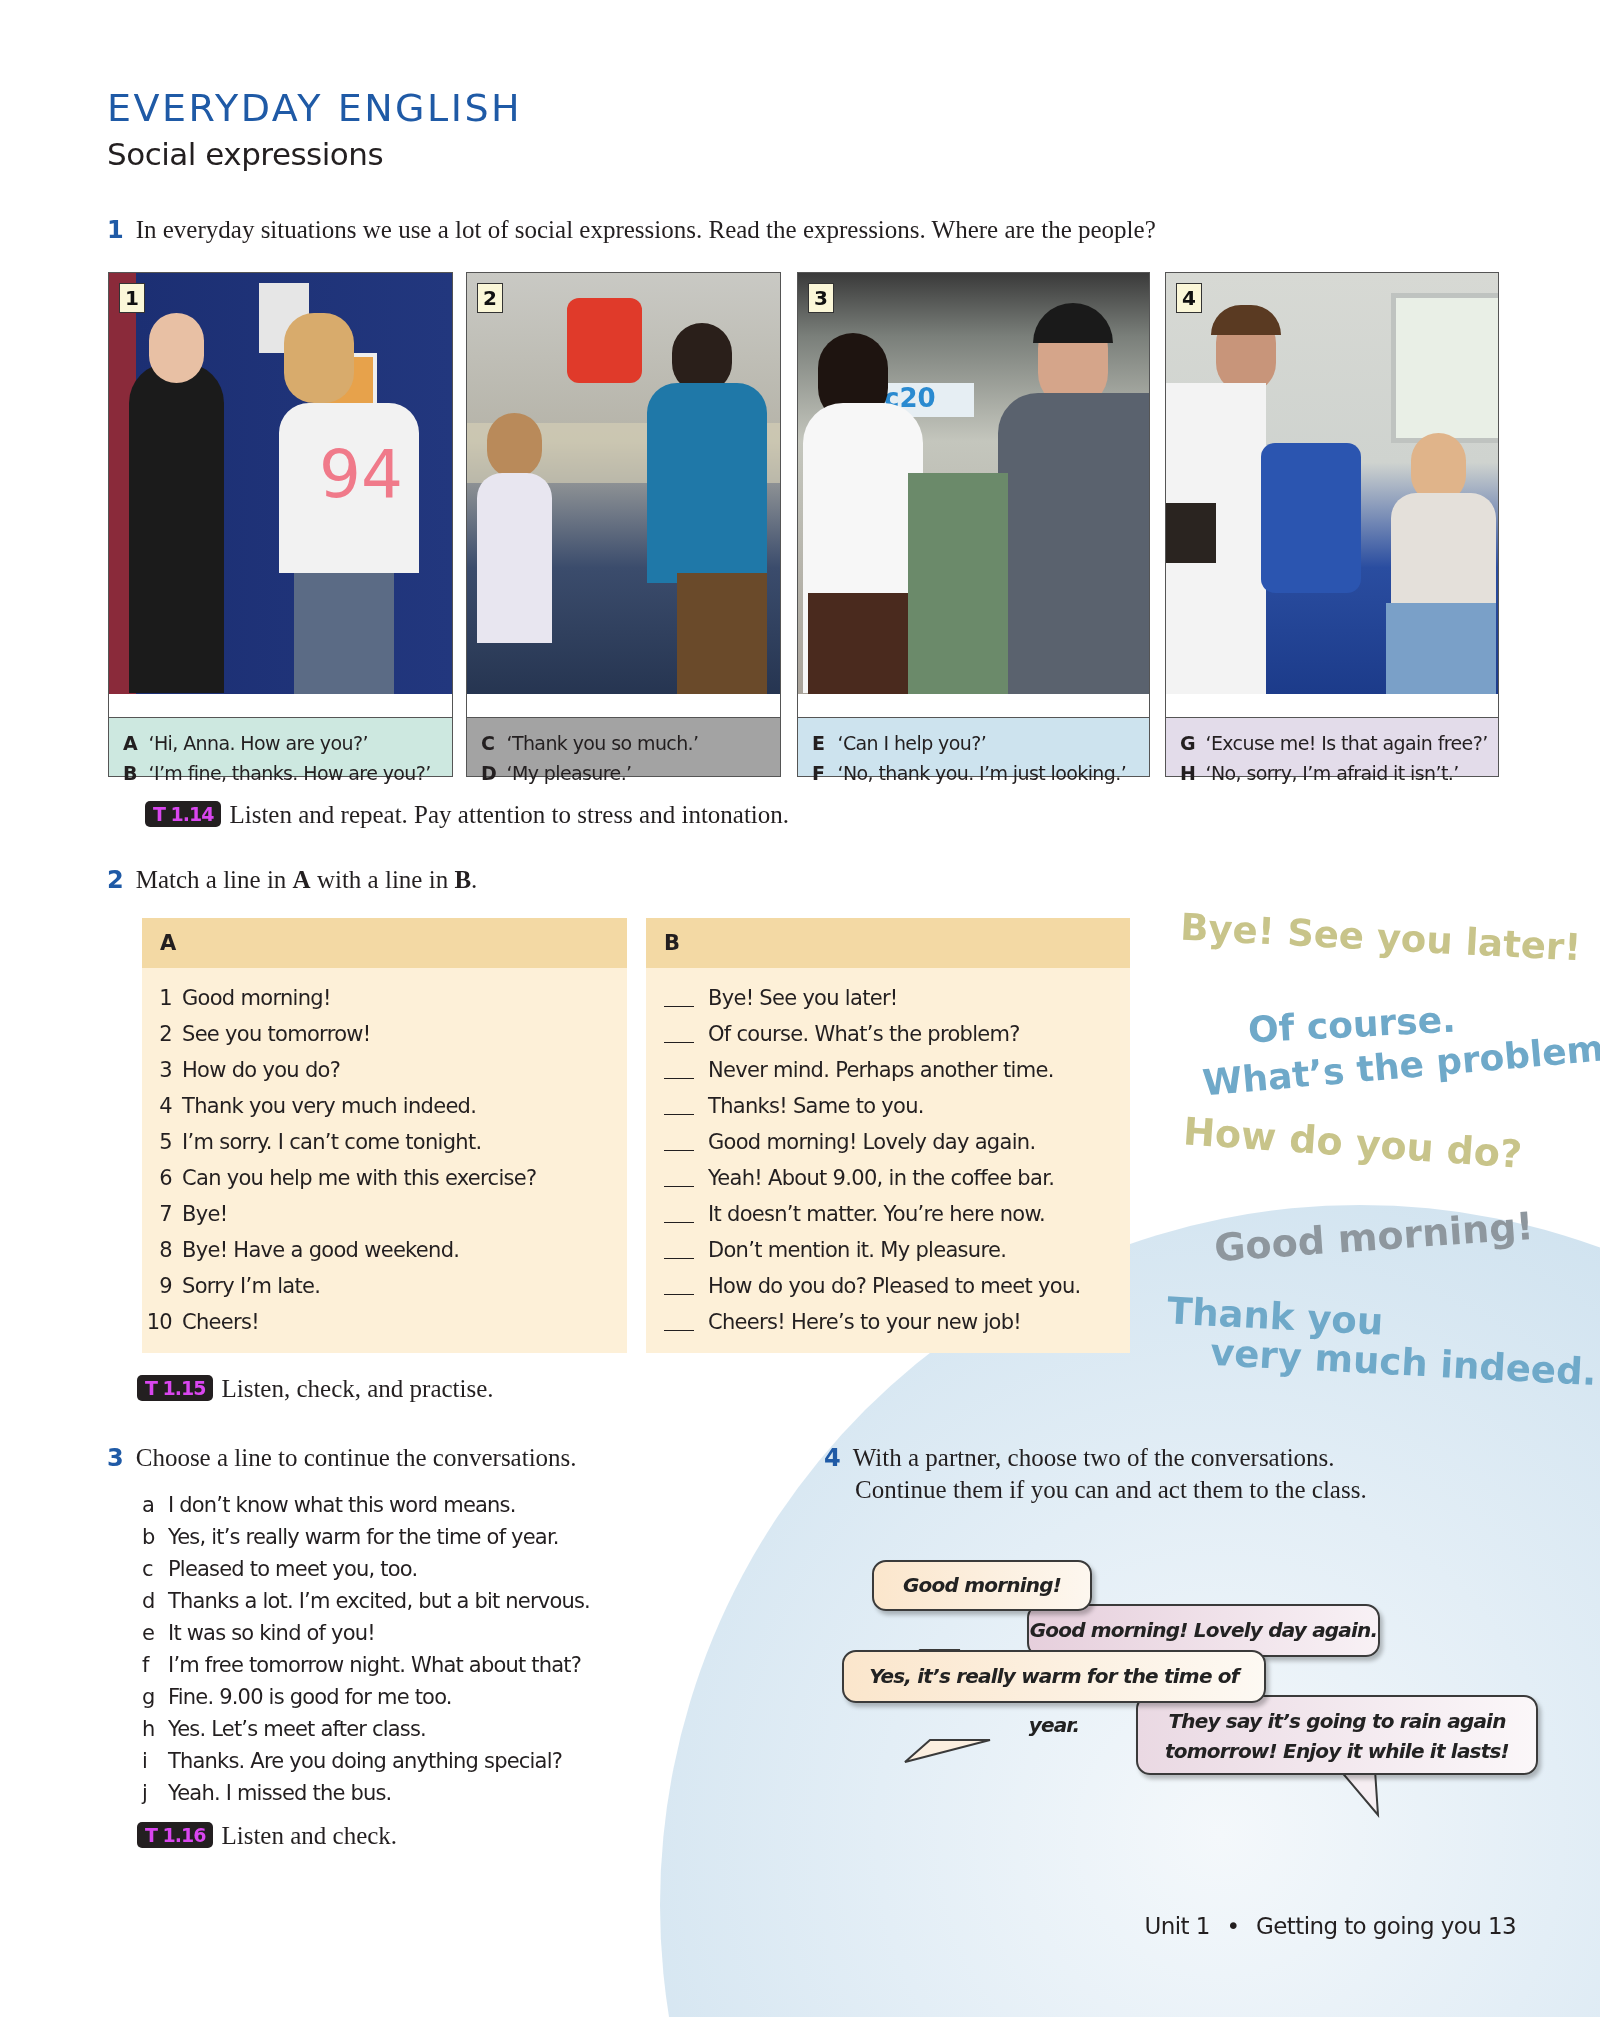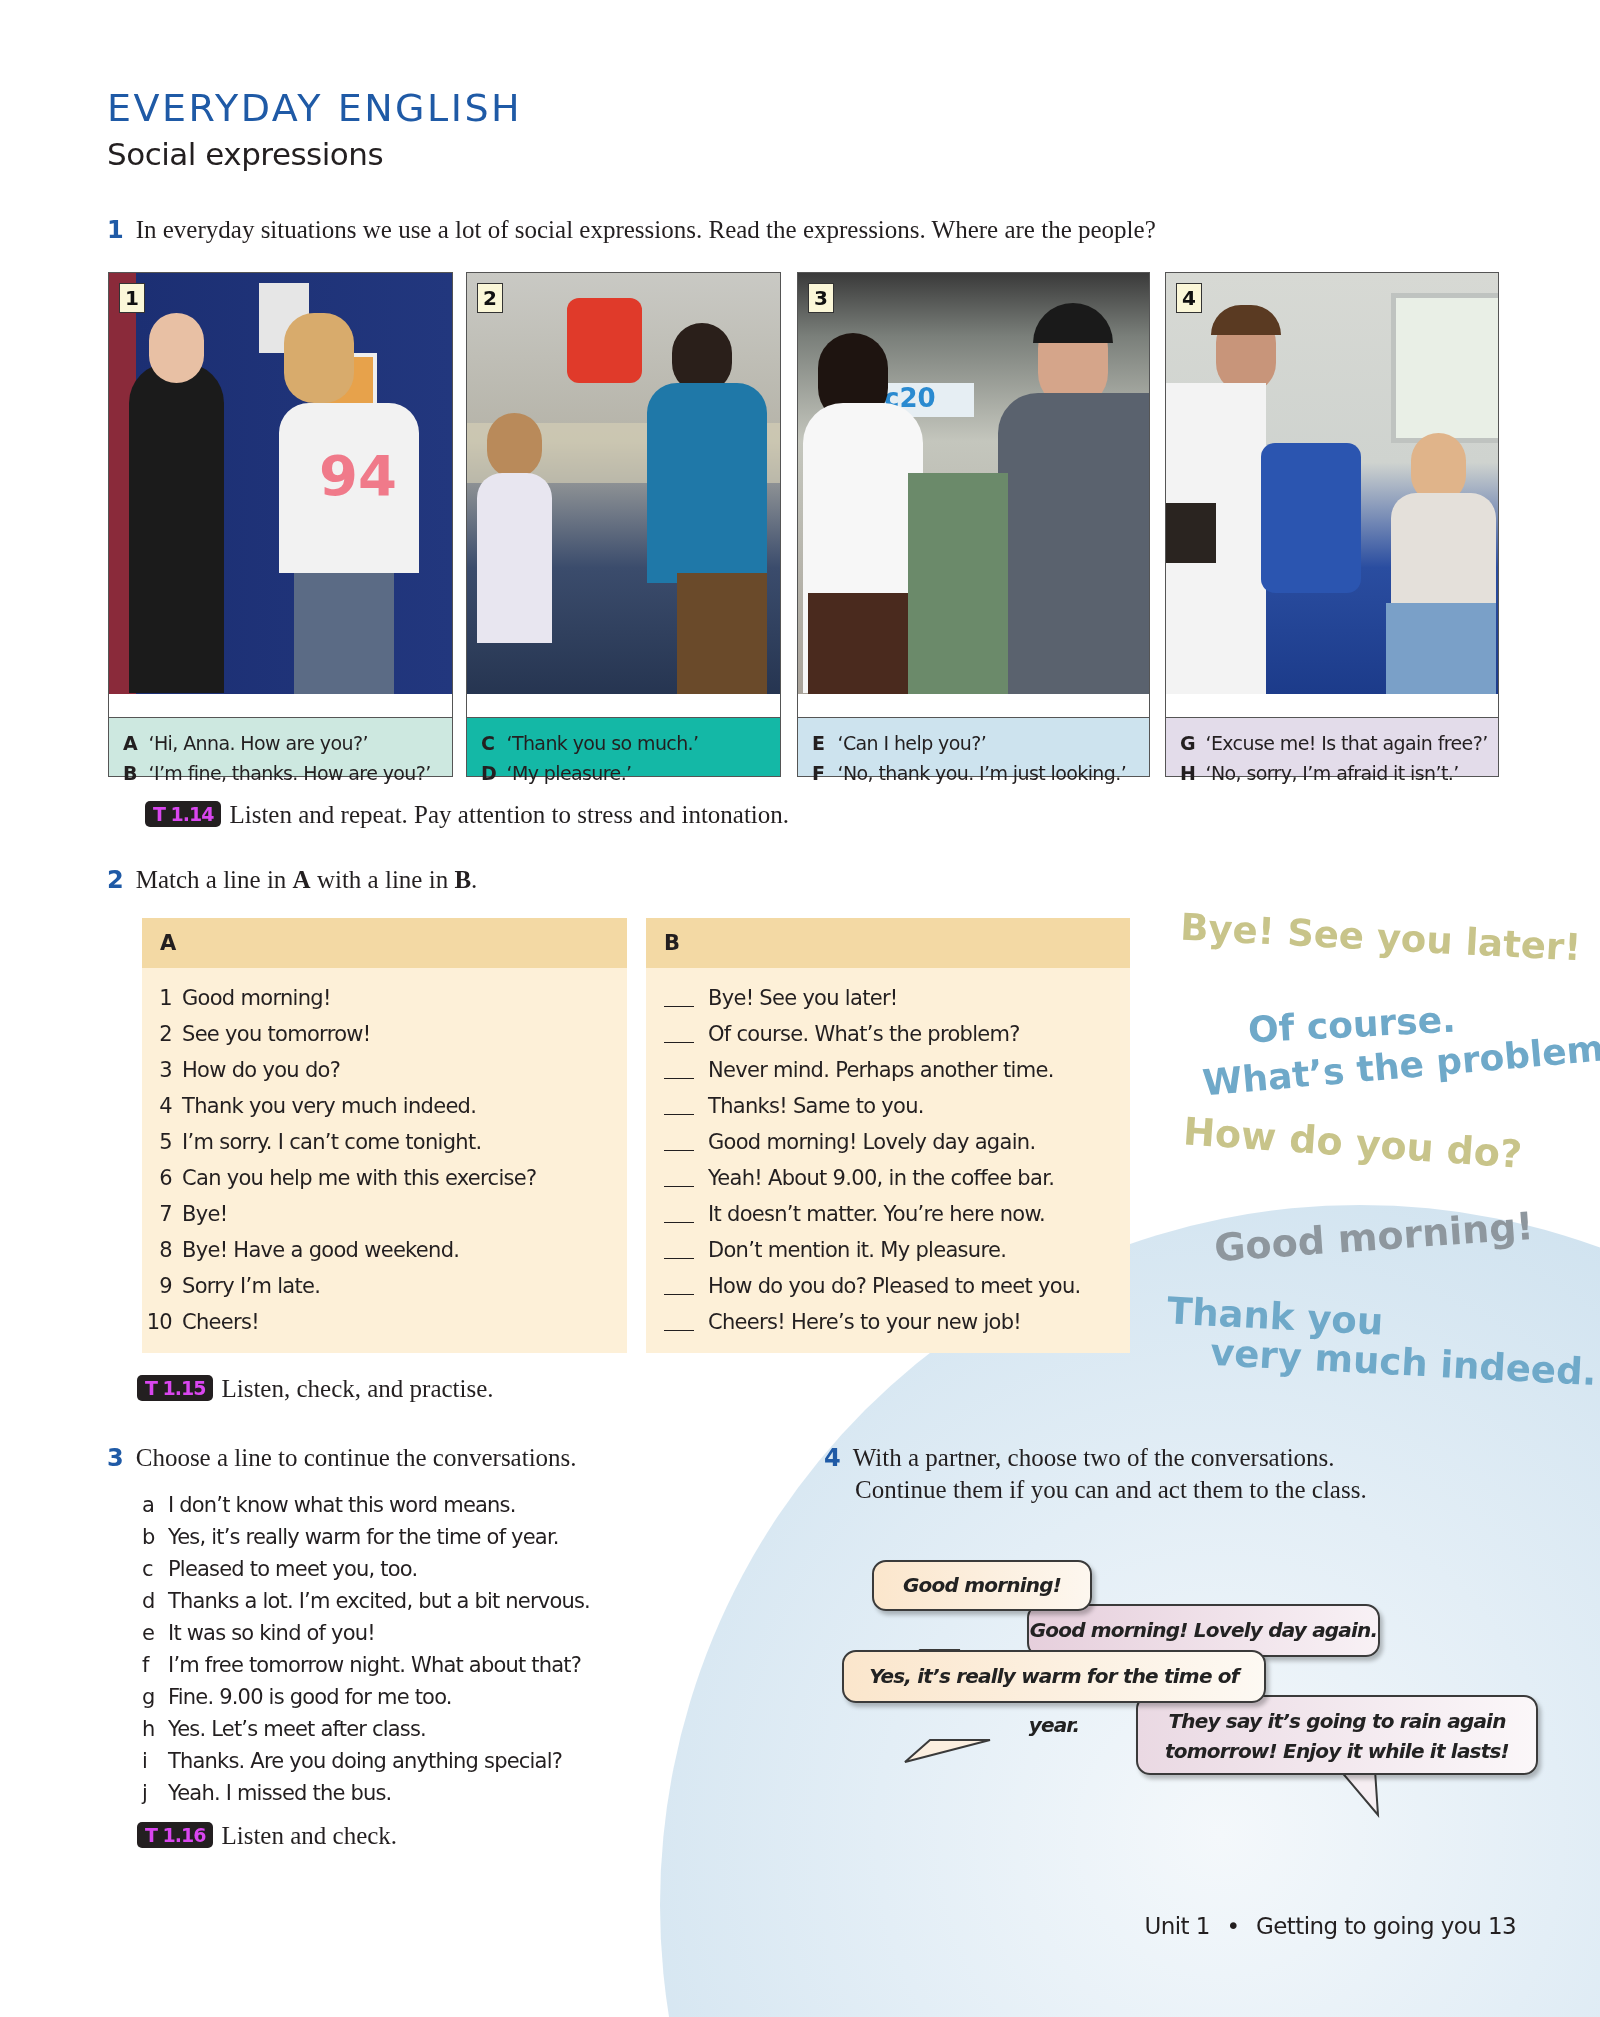--- a/index.html
+++ b/index.html
@@ -54,42 +54,42 @@
 </div>
 
 <div class="panel" style="left:108px; width:345px;">
   <div class="photo" style="background:linear-gradient(90deg,#8a2a3a 0%,#8a2a3a 8%,#1c2f73 8%,#22377e 100%);">
     <div style="position:absolute;left:150px;top:10px;width:50px;height:70px;background:#e6e6e6;"></div>
     <div style="position:absolute;left:210px;top:80px;width:50px;height:60px;background:#e7a24b;border:4px solid #eee;"></div>
     <div style="position:absolute;left:20px;top:90px;width:95px;height:330px;background:#1b1b1b;border-radius:40px 40px 0 0;"></div>
     <div style="position:absolute;left:40px;top:40px;width:55px;height:70px;background:#e8c0a4;border-radius:30px;"></div>
     <div style="position:absolute;left:175px;top:40px;width:70px;height:90px;background:#d8ab6c;border-radius:30px;"></div>
     <div style="position:absolute;left:170px;top:130px;width:140px;height:170px;background:#f2f2f2;border-radius:30px 30px 0 0;"></div>
-    <div style="position:absolute;left:210px;top:170px;font-size:56px;font-weight:bold;color:#f07a8a;font-family:'DejaVu Sans',sans-serif;">94</div>
+    <div style="position:absolute;left:210px;top:163px;font-size:66px;font-weight:normal;color:#f07a8a;font-family:'DejaVu Sans',sans-serif;">94</div>
     <div style="position:absolute;left:185px;top:300px;width:100px;height:121px;background:#5b6b85;"></div>
   </div>
   <div class="badge">1</div>
   <div class="caption" style="background:#cde8e0;">
     <div><span class="lt">A</span> <span>‘Hi, Anna. How are you?’</span></div>
     <div><span class="lt">B</span> <span>‘I’m fine, thanks. How are you?’</span></div>
   </div>
 </div>
 
 <div class="panel" style="left:466px; width:315px;">
   <div class="photo" style="background:linear-gradient(180deg,#c9c9c4 0%,#b5b3a8 40%,#3b4c6c 70%,#263551 100%);">
     <div style="position:absolute;left:0;top:150px;width:315px;height:60px;background:#d9d2b8;opacity:0.6;"></div>
     <div style="position:absolute;left:100px;top:25px;width:75px;height:85px;background:#e03a2a;border-radius:12px;"></div>
     <div style="position:absolute;left:205px;top:50px;width:60px;height:70px;background:#2a1f1a;border-radius:30px;"></div>
     <div style="position:absolute;left:180px;top:110px;width:120px;height:200px;background:#1f78a8;border-radius:30px 30px 0 0;"></div>
     <div style="position:absolute;left:210px;top:300px;width:90px;height:121px;background:#6a4a2a;"></div>
     <div style="position:absolute;left:20px;top:140px;width:55px;height:65px;background:#b98a5a;border-radius:28px;"></div>
     <div style="position:absolute;left:10px;top:200px;width:75px;height:170px;background:#e8e6f0;border-radius:25px 25px 0 0;"></div>
   </div>
   <div class="badge">2</div>
-  <div class="caption" style="background:#14b8a6;">
+  <div class="caption" style="background:#a3a3a3;">
     <div><span class="lt">C</span> <span>‘Thank you so much.’</span></div>
     <div><span class="lt">D</span> <span>‘My pleasure.’</span></div>
   </div>
 </div>
 
 <div class="panel" style="left:797px; width:353px;">
   <div class="photo" style="background:linear-gradient(180deg,#3a3a3a 0%,#7a7f7a 15%,#c4c6bd 40%,#a9a39a 100%);padding-left:8px;">
     <div style="position:absolute;left:80px;top:110px;width:90px;height:34px;background:#e6eef3;color:#2a8ad0;font-weight:bold;font-size:26px;font-family:'DejaVu Sans',sans-serif;padding-left:6px;">c20</div>
     <div style="position:absolute;left:20px;top:60px;width:70px;height:90px;background:#1e1410;border-radius:35px;"></div>
     <div style="position:absolute;left:5px;top:130px;width:120px;height:290px;background:#f7f7f7;border-radius:40px 40px 0 0;"></div>

